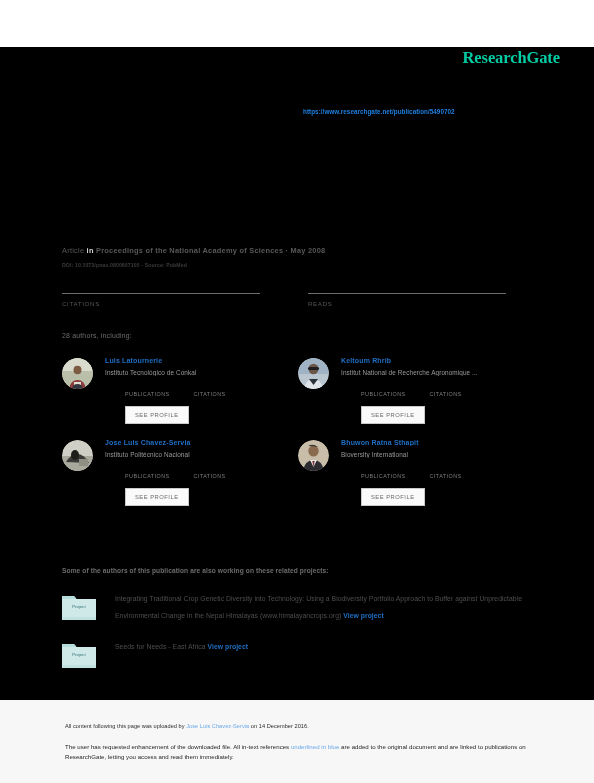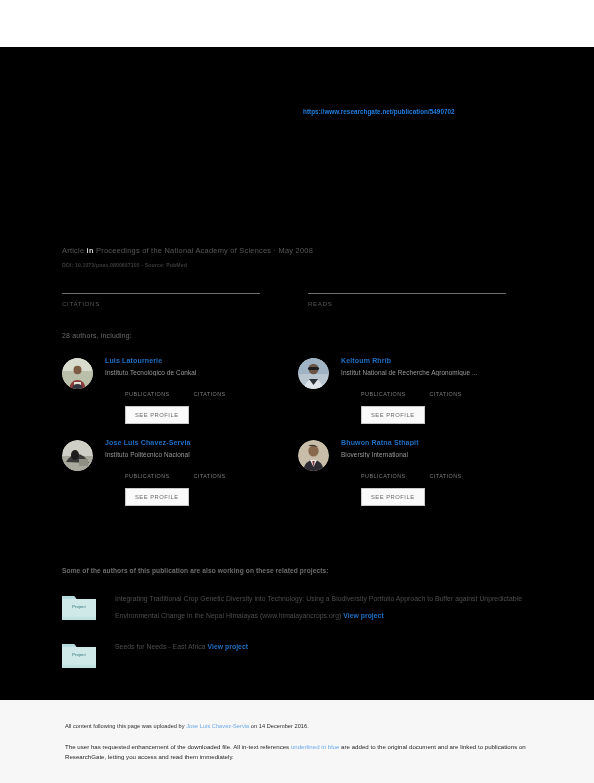--- a/index.html
+++ b/index.html
@@ -81,20 +81,21 @@
   .meta-line1 .mi {
     font-weight: 700;
     color: #d8d8d8;
   }
   .meta-line1 .mlabel {
     color: #565656;
     text-align: center;
   }
   .meta-line1 .mjournal {
     color: #585858;
+    font-weight: bold;
   }
   .meta-line2 {
     margin-top: 7px;
     font-size: 5.2px;
     font-weight: 700;
     color: #3c3c3c;
     letter-spacing: 0.1px;
     white-space: nowrap;
   }
 
@@ -307,20 +308,21 @@
   }
 </style>
 </head>
 <body>
 
 <div class="page">
 
   <div class="band-dark"></div>
   <div class="band-footer"></div>
 
+  <div class="rg-logo">ResearchGate</div>
 
   <a class="pub-url" href="#">https://www.researchgate.net/publication/5490702</a>
 
   <div class="meta-block">
     <div class="meta-line1">
       <span class="mlabel">Article</span>
       <span class="mi">in</span>
       <span class="mjournal">Proceedings of the National Academy of Sciences · May 2008</span>
     </div>
     <div class="meta-line2">DOI: 10.1073/pnas.0800607105 · Source: PubMed</div>

